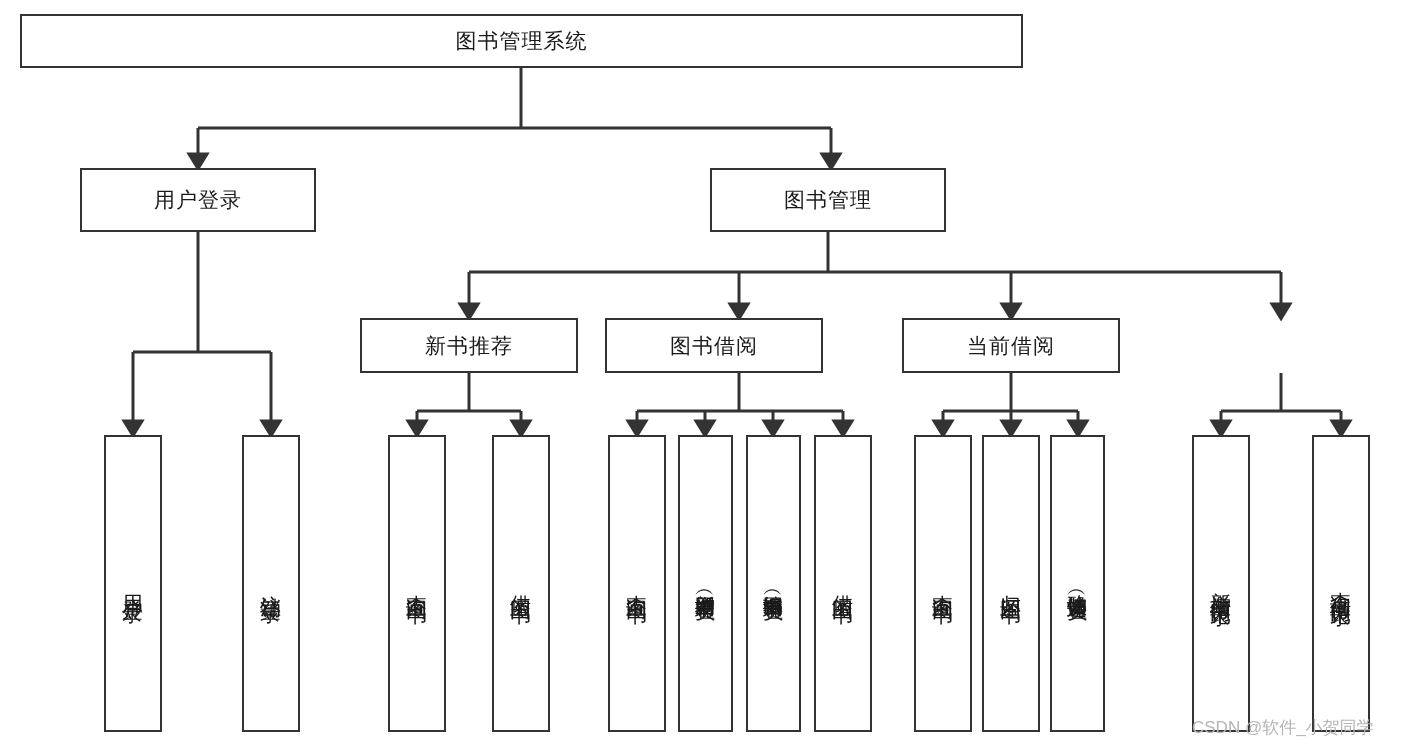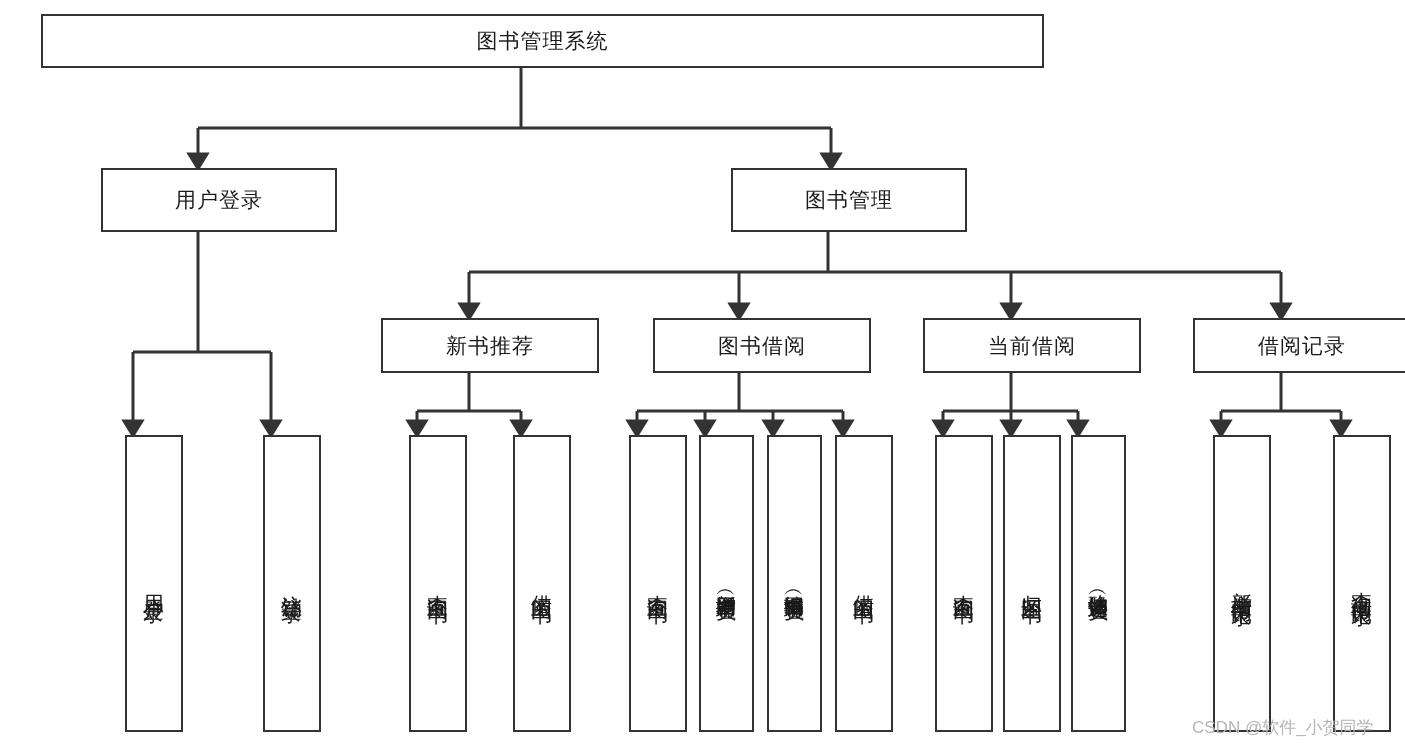--- a/index.html
+++ b/index.html
@@ -9,21 +9,20 @@
     overflow:hidden;position:relative;
   }
   #canvas{position:absolute;left:0;top:0;width:1405px;height:747px;}
   svg.lines{position:absolute;left:0;top:0;width:1405px;height:747px;}
 
   .node{
     position:absolute;box-sizing:border-box;
     background:#ffffff;border:2px solid #333333;
     display:flex;align-items:center;justify-content:center;
     color:#1a1a1a;
-    margin-left:21px;
   }
   .node.h{ font-size:21px; letter-spacing:1px; }
   .node.v{
     writing-mode:vertical-rl;
     font-size:21px;
     letter-spacing:3px;
     line-height:1;
     padding:6px 0;
   }
   .node.v .vtxt{
@@ -103,28 +102,25 @@
   <div class="node h" style="left:80px;top:168px;width:236px;height:64px;">
     <span>用户登录</span>
   </div>
   <div class="node h" style="left:710px;top:168px;width:236px;height:64px;">
     <span>图书管理</span>
   </div>
 
   <div class="node h" style="left:360px;top:318px;width:218px;height:55px;">
     <span>新书推荐</span>
   </div>
-  <div class="node h" style="left:632px;top:318px;width:218px;height:55px;">
+  <div class="node h" style="left:605px;top:318px;width:218px;height:55px;">
     <span>图书借阅</span>
   </div>
   <div class="node h" style="left:902px;top:318px;width:218px;height:55px;align-items:center;">
     <span>当前借阅</span>
-  </div>
-  <div class="node h" style="left:1172px;top:318px;width:218px;height:55px;">
-    <span>借阅记录</span>
   </div>
 
   <div class="node v" style="left:104px;top:435px;width:58px;height:297px;">
     <span class="vtxt">用户登录</span>
   </div>
   <div class="node v" style="left:242px;top:435px;width:58px;height:297px;">
     <span class="vtxt">注销登录</span>
   </div>
 
   <div class="node v" style="left:388px;top:435px;width:58px;height:297px;">

